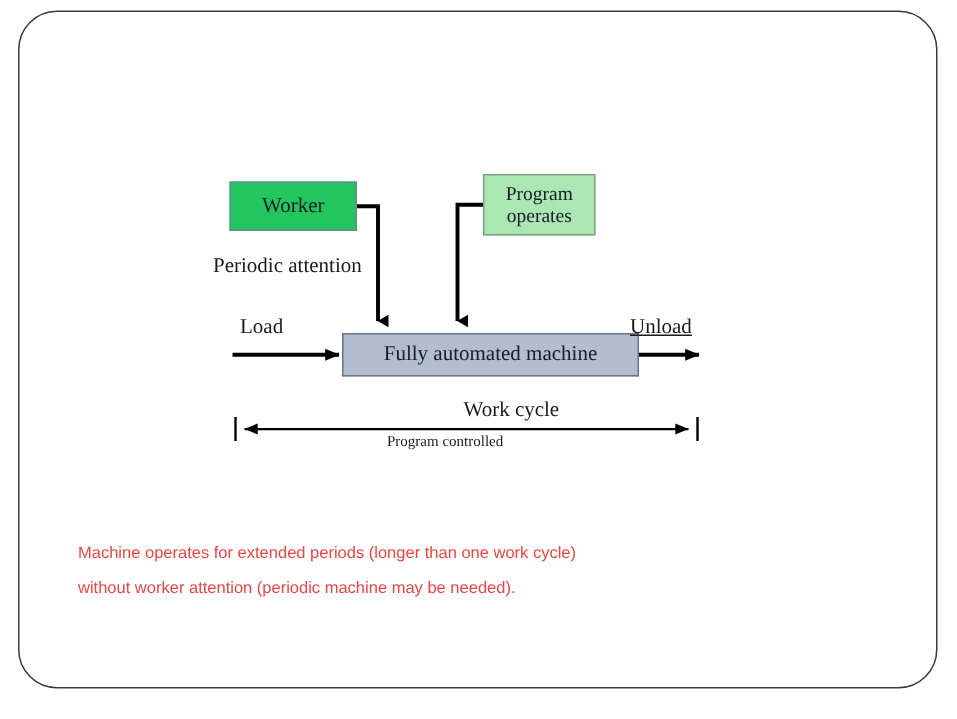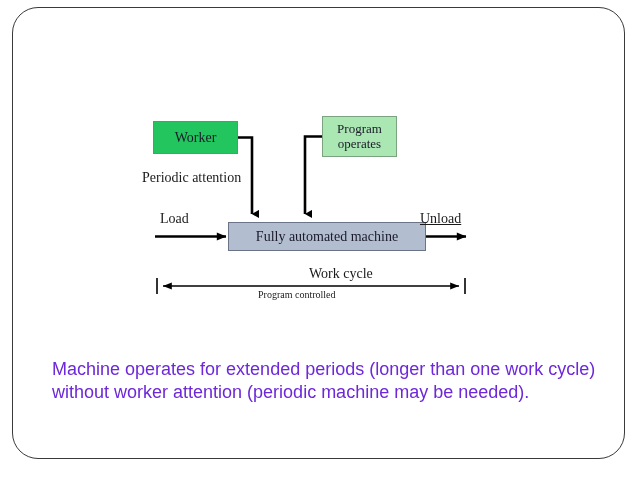--- a/index.html
+++ b/index.html
@@ -122,23 +122,23 @@
     left: 258px;
     top: 289px;
     font-size: 10px;
   }
   
   #caption {
     position: absolute;
     left: 52px;
     top: 358px;
     width: 545px;
-    font-size: 18px;
+    font-size: 11px;
     line-height: 23px;
-    color: #6d28d9;
+    color: #ef4444;
   }
 </style>
 </head>
 <body>
 
 <div id="slide">
 
   <div id="slide-frame"></div>
 
 

